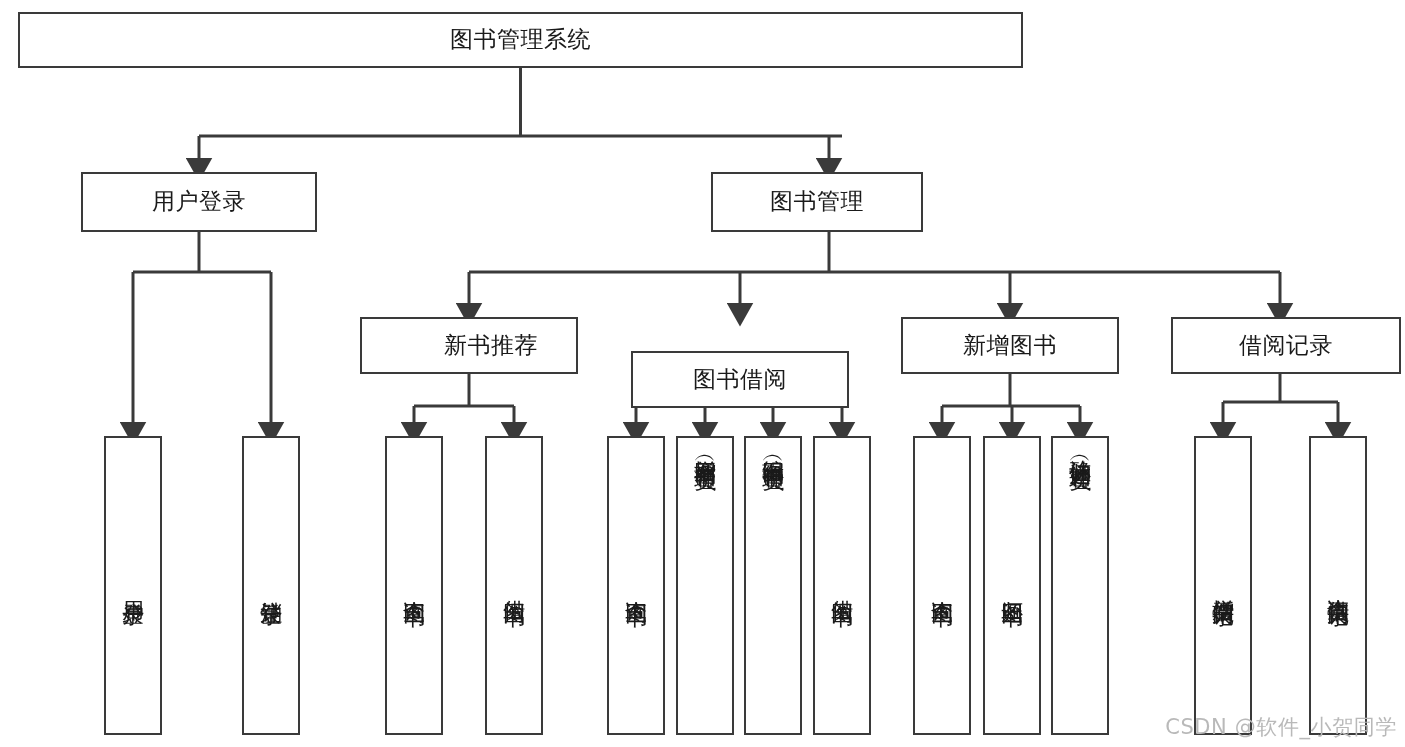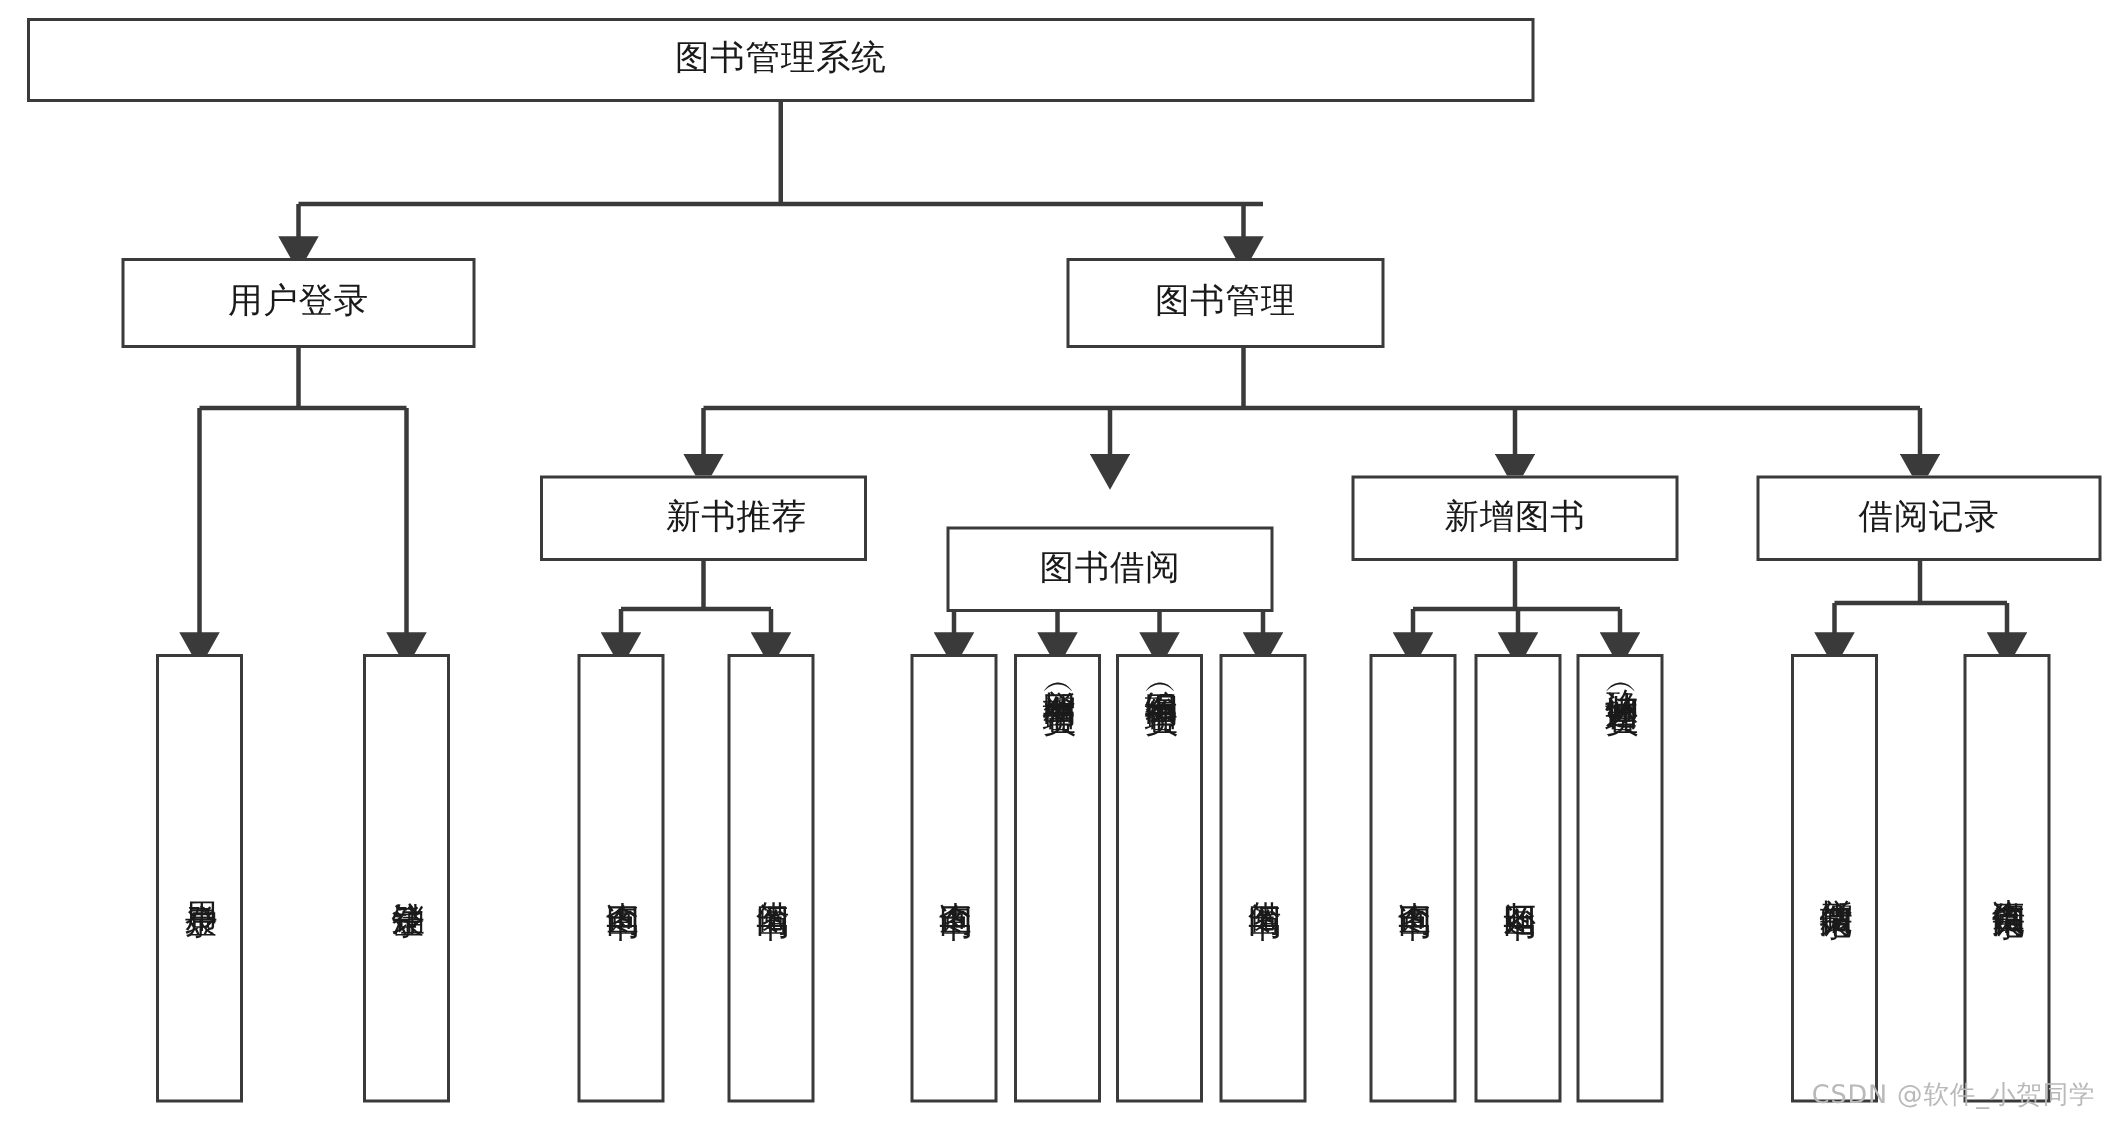--- a/index.html
+++ b/index.html
@@ -61,21 +61,21 @@
   }
   
   .v-node.center {
     align-items: center;
     padding-top: 0;
   }
   #watermark {
     position: absolute;
     right: 8px;
     bottom: 6px;
-    font-size: 17px;
+    font-size: 21px;
     color: #b9b9b9;
     letter-spacing: 0.6px;
     z-index: 5;
     white-space: nowrap;
   }
 </style>
 </head>
 <body>
 
 <div id="canvas">

